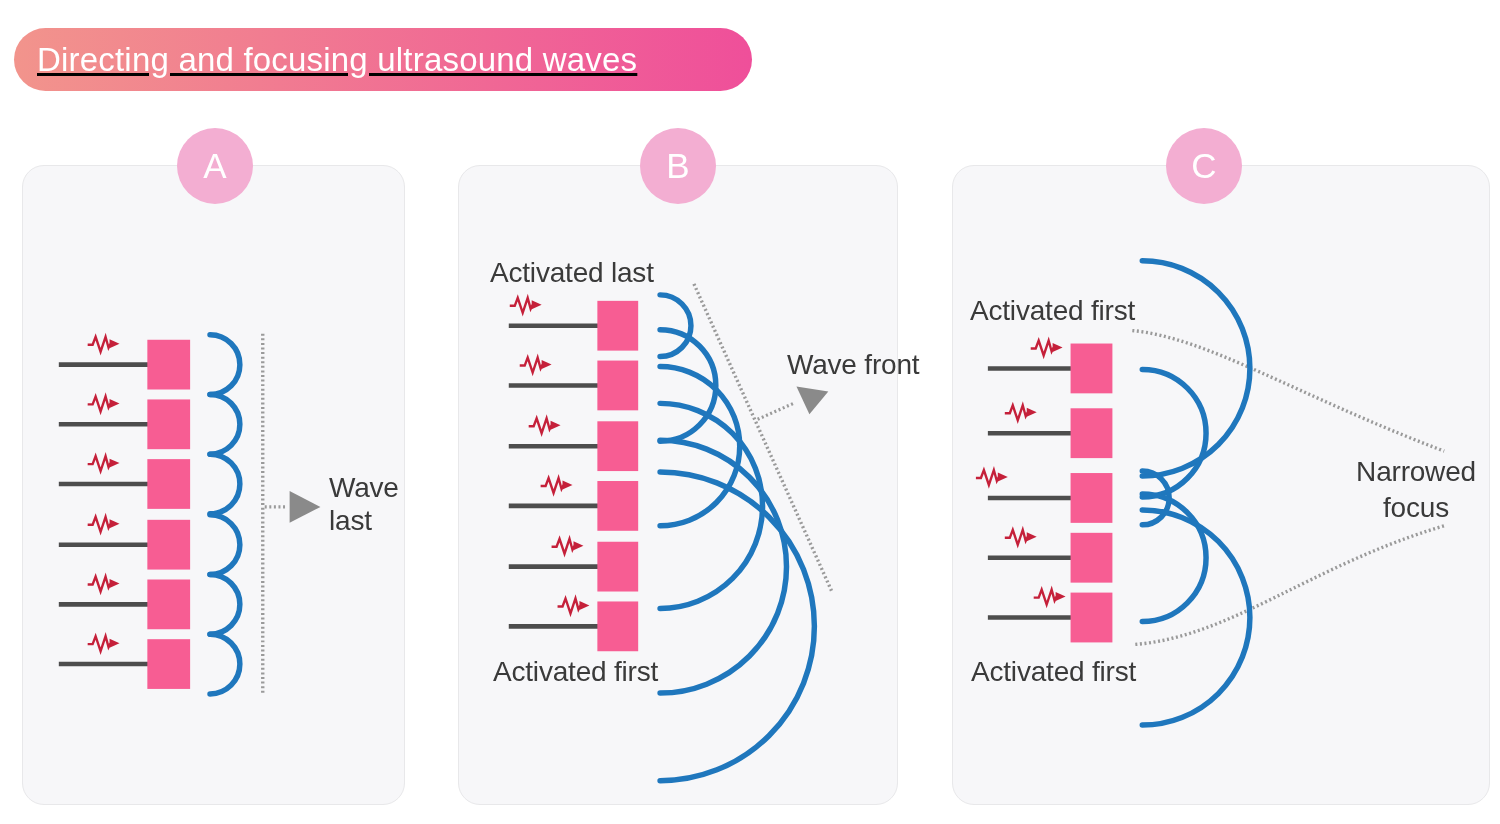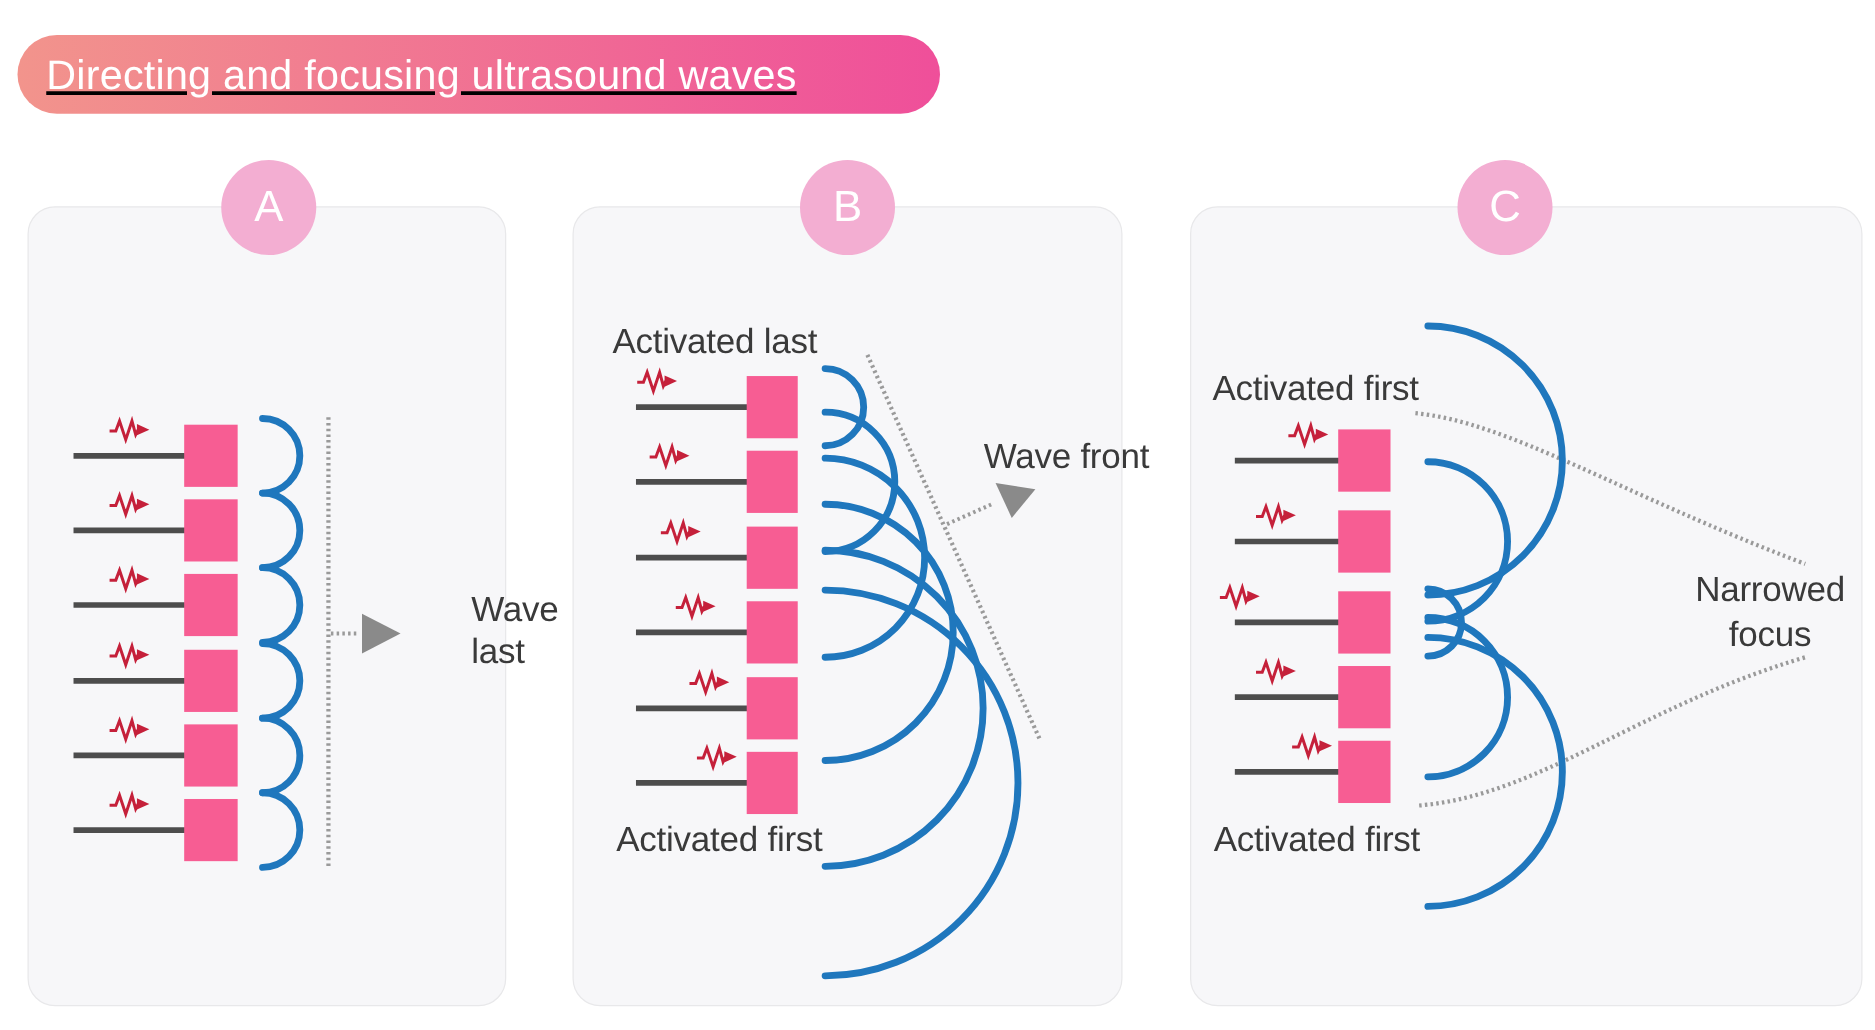--- a/index.html
+++ b/index.html
@@ -70,21 +70,21 @@
 
   .lbl {
     position: absolute;
     font-size: 28px;
     line-height: 33px;
     color: var(--text, #3a3a3a);
     white-space: nowrap;
     z-index: 2;
     letter-spacing: -0.2px;
   }
-  .lbl-a-wave        { left: 306px; top: 305px; margin-left: 48px; }
+  .lbl-a-wave        { left: 306px; top: 305px; }
   .lbl-b-last        { left: 31px;  top: 90px;  }
   .lbl-b-first       { left: 34px;  top: 489px; }
   .lbl-b-wave        { left: 296px; top: 182px; margin-left: 32px; }
   .lbl-c-first-top   { left: 17px;  top: 128px; }
   .lbl-c-first-bot   { left: 18px;  top: 489px; }
   .lbl-c-narrowed    { left: 394px; top: 288px; width: 138px;
                        text-align: center; line-height: 36px; }
 </style>
 </head>
 <body>

